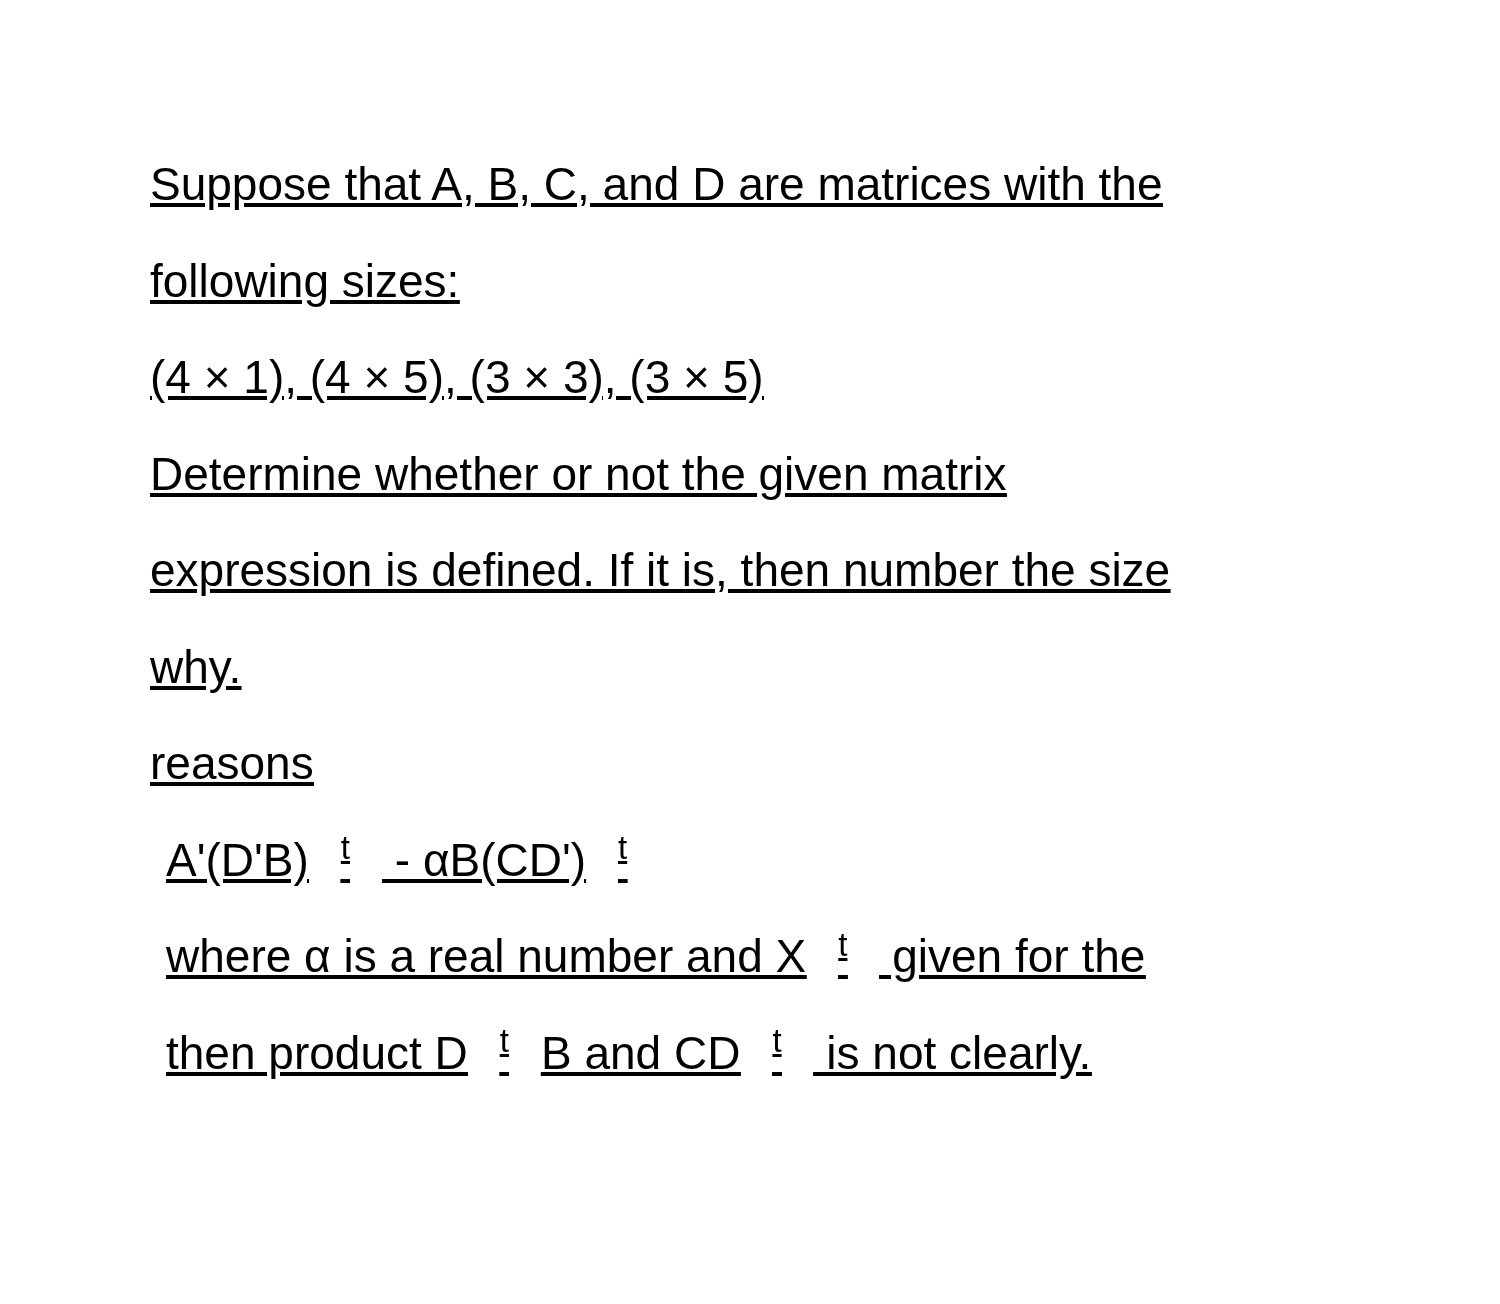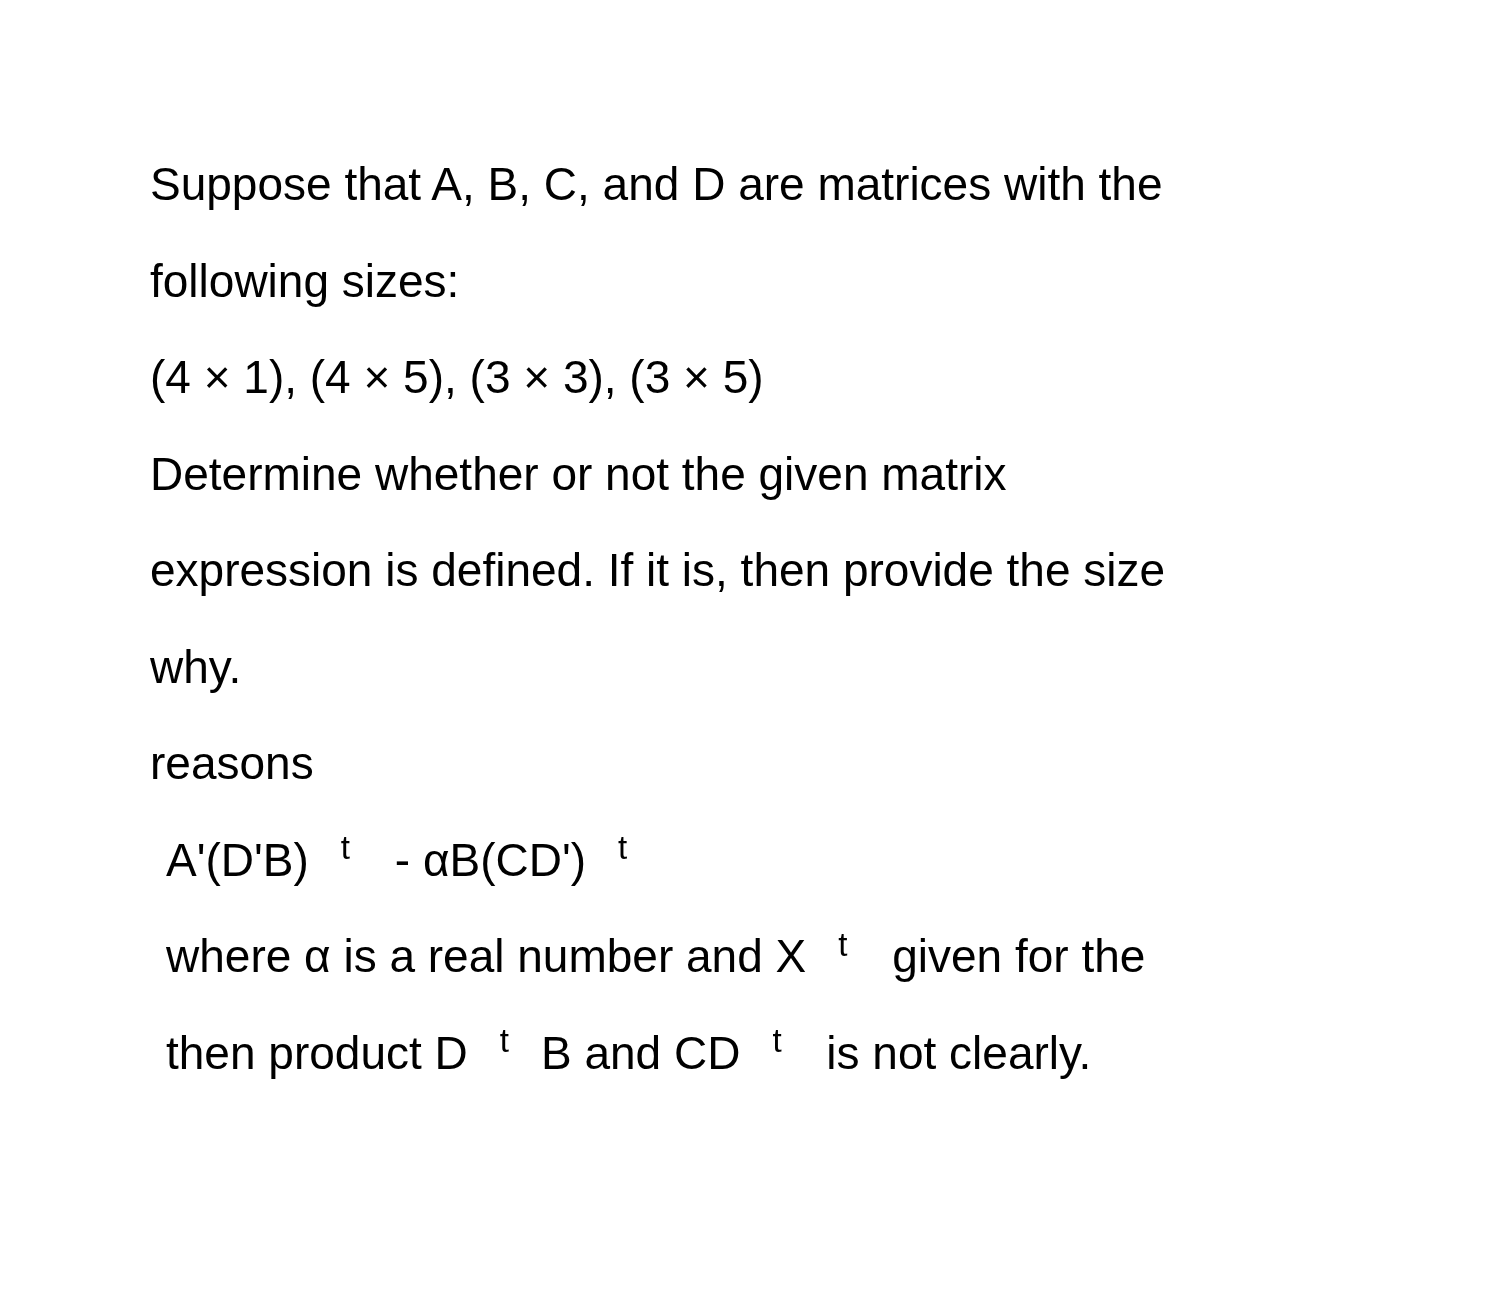--- a/index.html
+++ b/index.html
@@ -1,18 +1,19 @@
 <!DOCTYPE html>
 <html><head>
   <meta charset="utf-8">
   <style>
     * {
       margin: 16px;
       padding: 0;
       box-sizing: border-box;
+      text-decoration: underline;
     }
     body {
       background: #ffffff;
       width: 1500px;
       height: 1304px;
       font-family: -apple-system, BlinkMacSystemFont, "Segoe UI", Helvetica, Arial, sans-serif;
       font-size: 46px;
       line-height: 1.75;
       color: #000000;
       padding: 96px 86px 96px 86px;
@@ -31,19 +32,19 @@
     }
   </style>
 </head>
 <body>
 
 <div class="content">
   <span>Suppose that A, B, C, and D are matrices with the</span>
   <span>following sizes:</span>
   <span>(4 × 1), (4 × 5), (3 × 3), (3 × 5)</span>
   <span>Determine whether or not the given matrix</span>
-  <span>expression is defined. If it is, then provide the size</span>
+  <span>expression is defined. If it is, then number the size</span>
   <span>why.</span>
   <span>reasons</span>
   <span><span style="display:inline">A'(D'B)</span><sup style="display:inline">t</sup><span style="display:inline"> - αB(CD')</span><sup style="display:inline">t</sup></span>
   <span><span style="display:inline">where α is a real number and X</span><sup style="display:inline">t</sup><span style="display:inline"> given for the</span></span>
   <span><span style="display:inline">then product D</span><sup style="display:inline">t</sup><span style="display:inline">B and CD</span><sup style="display:inline">t</sup><span style="display:inline"> is not clearly.</span></span>
 </div>
 
 </body></html>

